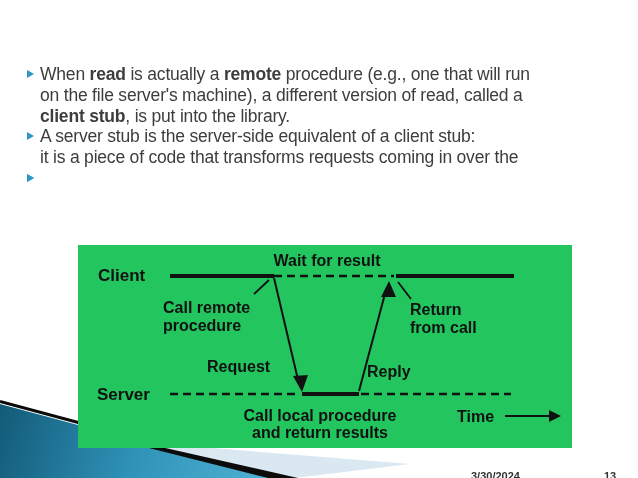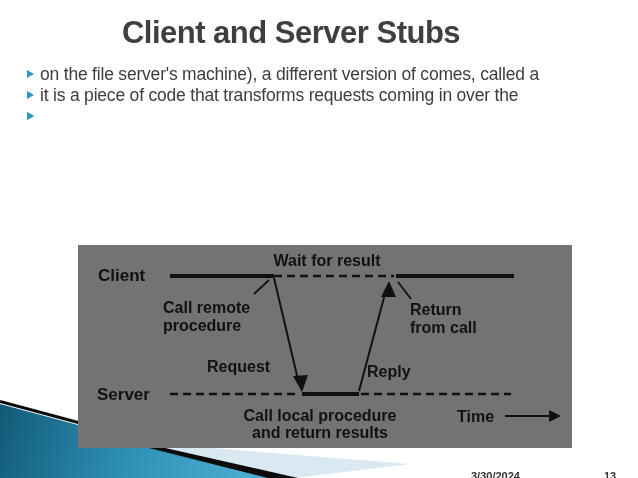--- a/index.html
+++ b/index.html
@@ -25,21 +25,21 @@
   .bline{
     height:20.8px;line-height:20.8px;font-size:17.5px;color:#3d3d3d;
     white-space:nowrap;letter-spacing:-0.2px;
   }
   .bullet-empty{height:20.8px;}
   
   .decoration{position:absolute;left:0;top:0;z-index:0;}
   
   .diagram-box{
     position:absolute;left:78px;top:245px;width:494px;height:203px;
-    background:#737373;z-index:1;
+    background:#22c55e;z-index:1;
   }
   .diagram-box svg text{
     font-family:"Liberation Sans",sans-serif;font-weight:bold;fill:#111111;
   }
   
   .footer-date,.footer-page{
     position:absolute;top:470px;font-size:11px;color:#333333;z-index:2;font-weight:bold;
   }
   .footer-date{left:471px;}
   .footer-page{left:604px;}
@@ -56,29 +56,31 @@
         <stop offset="0.5" stop-color="#2e91b6"></stop>
         <stop offset="1" stop-color="#4fb2d4"></stop>
       </linearGradient>
     </defs>
     <path d="M137,442 L410,464 L295,478 L243,478 Z" fill="#d9e8f1"></path>
     <path d="M130,440 L298,478 L218,478 L123,449 Z" fill="#0b0b0b"></path>
     <path d="M0,404 L78,425 L137,445 L268,478 L0,478 Z" fill="url(#tealGrad)"></path>
     <line x1="0" y1="401.5" x2="80" y2="423" stroke="#0b0b0b" stroke-width="3"></line>
   </svg>
 
-  <div class="title">Client and Server Stubs</div>
 
   <div class="content">
     <div class="bullet">
       <span class="marker"></span>
-      <div class="bline"><span>on the file server's machine), a different version of comes, called a</span></div>
+      <div class="bline"><span>When </span><span style="font-weight: bold;">read</span><span> is actually a </span><span style="font-weight: bold;">remote</span><span> procedure (e.g., one that will run</span></div>
+      <div class="bline"><span>on the file server's machine), a different version of read, called a</span></div>
+      <div class="bline"><span style="font-weight: bold;">client stub</span><span>, is put into the library.</span></div>
     </div>
     <div class="bullet">
       <span class="marker"></span>
+      <div class="bline"><span>A server stub is the server-side equivalent of a client stub:</span></div>
       <div class="bline"><span>it is a piece of code that transforms requests coming in over the</span></div>
     </div>
     <div class="bullet">
       <span class="marker"></span>
     </div>
     <div class="bullet bullet-empty">
       <span class="marker"></span>
     </div>
   </div>
 

